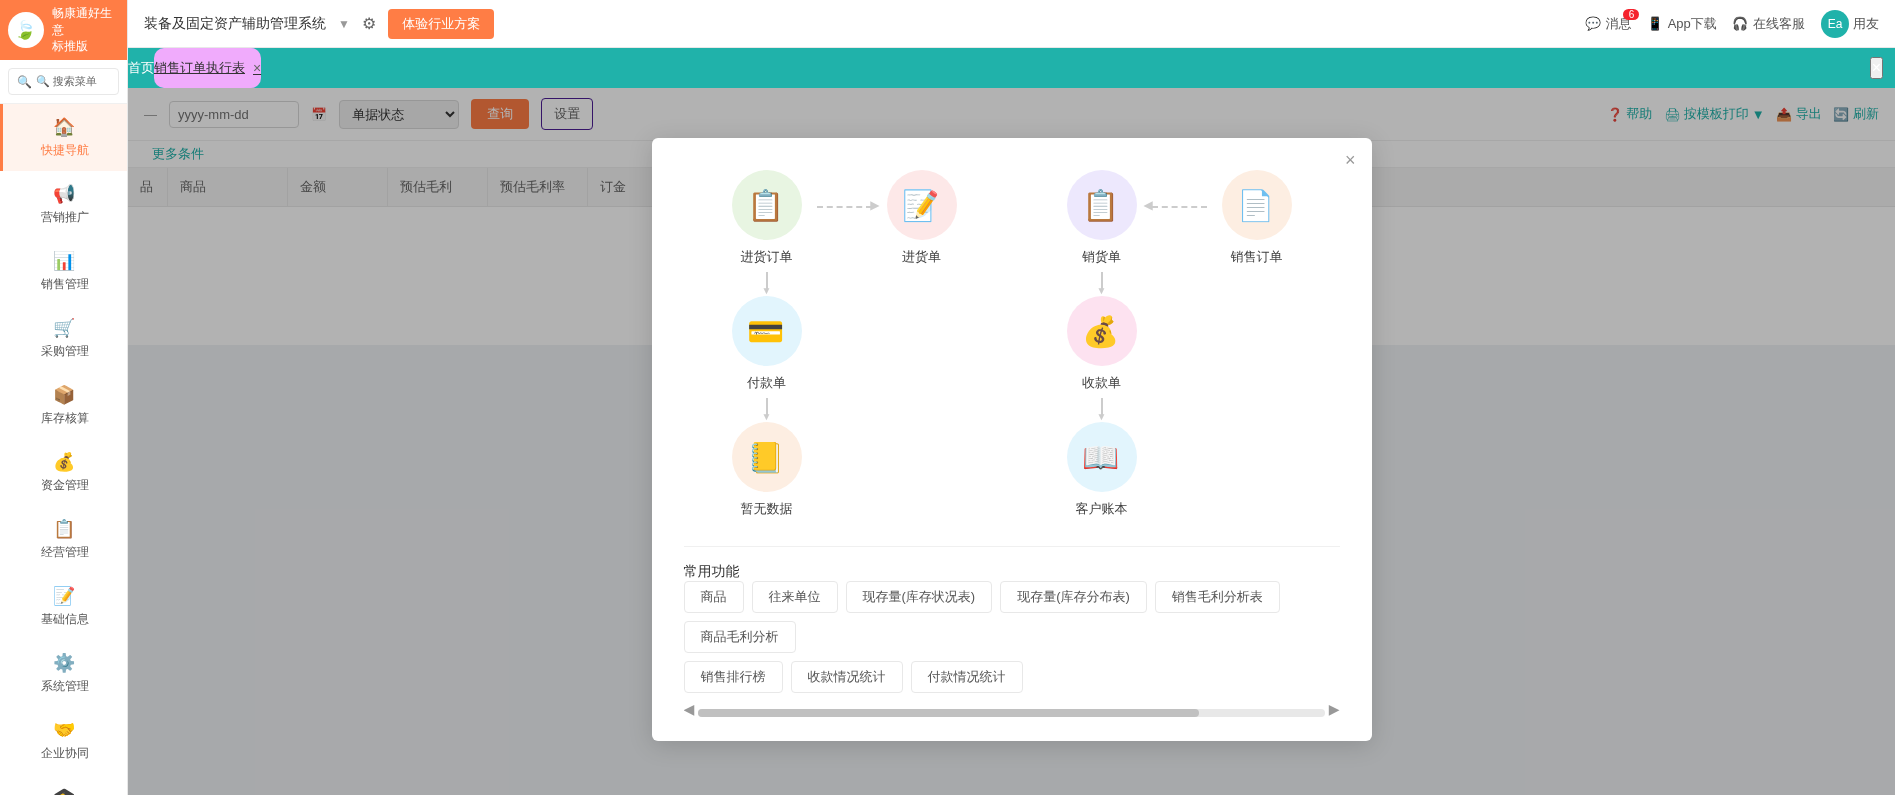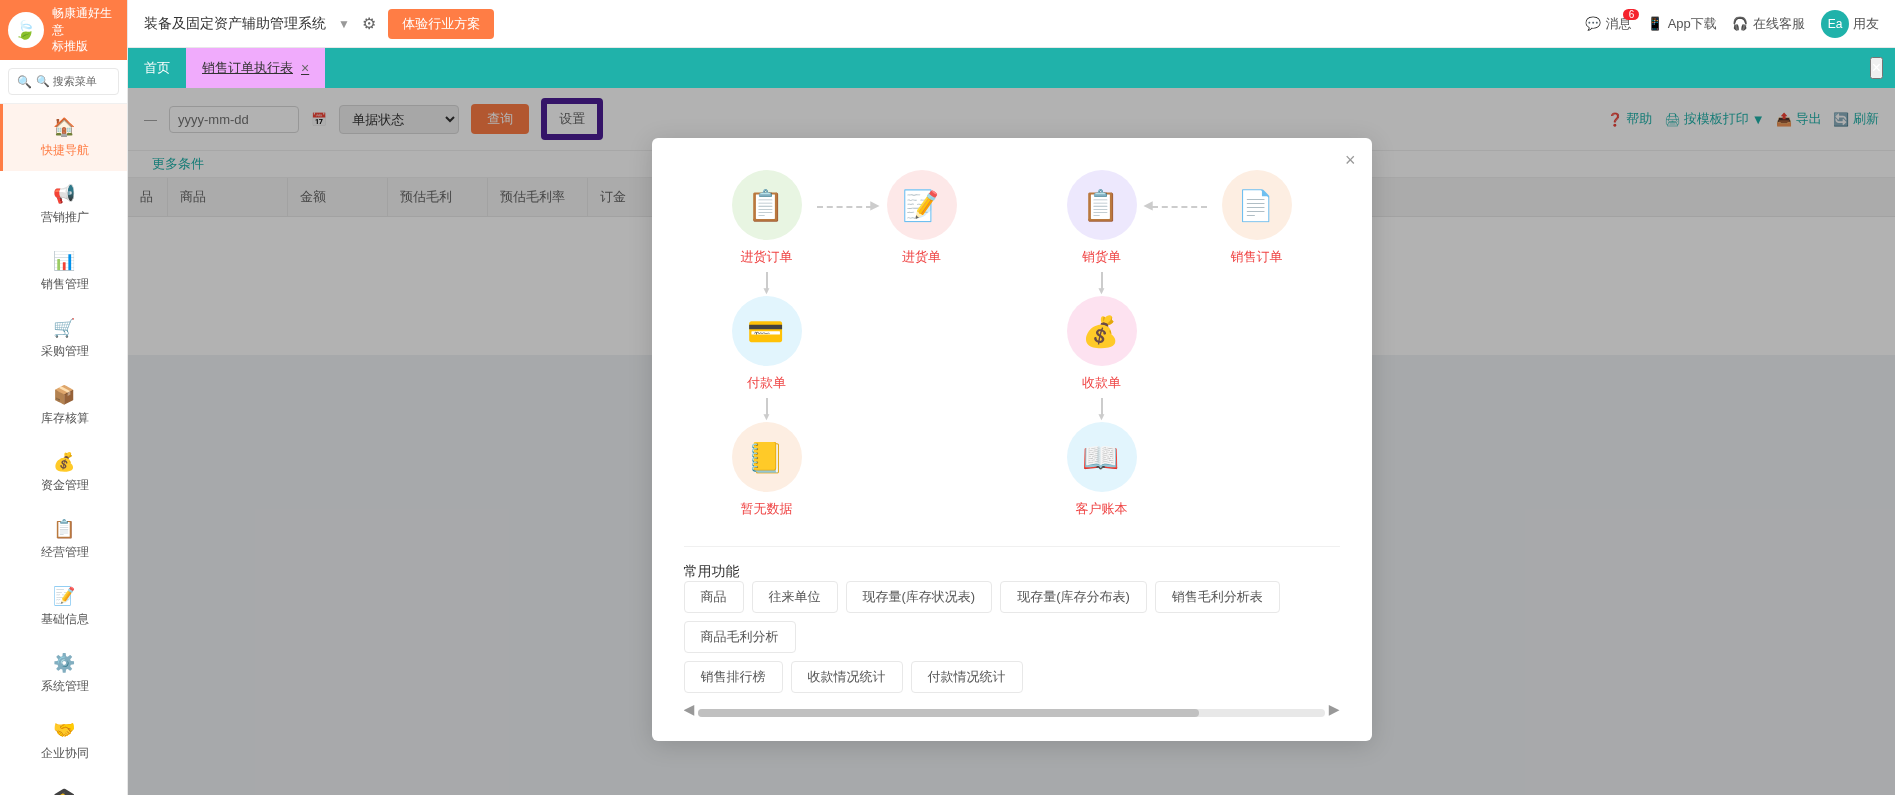--- a/index.html
+++ b/index.html
@@ -29,54 +29,54 @@
     .topbar-dropdown { color: #999; font-size: 12px; cursor: pointer; }
     .topbar-gear { color: #666; cursor: pointer; font-size: 16px; }
     .topbar-btn { background: #ff7d45; color: #fff; border: none; border-radius: 4px; padding: 6px 14px; cursor: pointer; font-size: 13px; }
     .topbar-right { display: flex; align-items: center; gap: 16px; margin-left: auto; }
     .topbar-right-item { display: flex; align-items: center; gap: 4px; color: #555; cursor: pointer; font-size: 13px; position: relative; }
     .badge { background: #f5222d; color: #fff; border-radius: 10px; font-size: 10px; padding: 0 4px; position: absolute; top: -6px; right: -8px; min-width: 16px; text-align: center; }
     .avatar { width: 28px; height: 28px; border-radius: 50%; background: #ccc; display: flex; align-items: center; justify-content: center; color: #fff; font-size: 12px; }
 
     
     .tabs-bar { height: 40px; background: #20b2aa; display: flex; align-items: center; padding: 0 0; flex-shrink: 0; }
-    .tab { padding: 0 16px; height: 40px; display: flex; align-items: center; gap: 6px; cursor: pointer; font-size: 13px; color: rgba(255,255,255,0.8); }
+    .tab { padding: 0 0; height: 40px; display: flex; align-items: center; gap: 6px; cursor: pointer; font-size: 13px; color: rgba(255,255,255,0.8); border-radius: 10px; }
     .tab.active { background: #f0abfc; color: #333; text-decoration: underline; }
     .tab-home { color: #fff; }
     .tab-close-btn { border: none; background: none; cursor: pointer; color: #666; font-size: 14px; margin-left: 2px; }
     .tabs-close-all { margin-left: auto; margin-right: 12px; color: #fff; cursor: pointer; font-size: 16px; }
 
     
     .page-area { flex: 1; background: #f0f2f5; position: relative; overflow: hidden; }
 
     
     .query-bar { background: #fff; padding: 10px 16px; display: flex; align-items: center; gap: 12px; border-bottom: 1px solid #f0f0f0; }
     .query-bar-actions { display: flex; align-items: center; gap: 12px; margin-left: auto; }
     .query-action-btn { background: none; border: none; cursor: pointer; color: #20b2aa; font-size: 13px; display: flex; align-items: center; gap: 3px; }
     .date-input { border: 1px solid #d9d9d9; border-radius: 4px; padding: 5px 8px; font-size: 13px; color: #bbb; width: 130px; }
     .status-select { border: 1px solid #d9d9d9; border-radius: 4px; padding: 5px 8px; font-size: 13px; color: #333; width: 120px; }
     .query-btn { background: #ff7d45; color: #fff; border: none; border-radius: 4px; padding: 6px 16px; cursor: pointer; font-size: 13px; }
-    .set-btn { background: #fff; color: #666; border: 6px solid #4c1d95; border-radius: 4px; padding: 6px 12px; cursor: pointer; font-size: 13px; }
+    .set-btn { background: #fff; color: #666; border: 1px solid #4c1d95; border-radius: 4px; padding: 6px 12px; cursor: pointer; font-size: 13px; }
     .more-conditions { color: #20b2aa; font-size: 13px; cursor: pointer; padding: 4px 8px; }
 
     
     .table-area { background: #fff; margin: 0; overflow: auto; }
     .table-header { display: flex; background: #f5f5f5; border-bottom: 1px solid #e8e8e8; }
     .th { padding: 10px 12px; font-size: 13px; color: #666; border-right: 1px solid #e8e8e8; white-space: nowrap; flex-shrink: 0; }
     .no-data { text-align: center; padding: 60px; color: #999; font-size: 14px; }
 
     
     .overlay { position: absolute; top: 0; left: 0; right: 0; bottom: 0; background: rgba(0,0,0,0.3); z-index: 100; }
 
     
     .modal { position: absolute; top: 50px; left: 50%; transform: translateX(-50%); width: 720px; background: #fff; border-radius: 6px; box-shadow: 0 4px 24px rgba(0,0,0,0.15); z-index: 200; padding: 32px 32px 24px; }
     .modal-close { position: absolute; top: 12px; right: 16px; background: none; border: none; cursor: pointer; font-size: 18px; color: #999; }
     .flow-node { display: flex; flex-direction: column; align-items: center; width: 100px; }
     .flow-circle { width: 70px; height: 70px; border-radius: 50%; display: flex; align-items: center; justify-content: center; font-size: 28px; margin-bottom: 8px; }
-    .flow-label { font-size: 13px; color: #ef4444; text-align: center; }
+    .flow-label { font-size: 13px; color: #404040; text-align: center; }
 
     
     .circle-green { background: #e8f5e2; }
     .circle-red { background: #fde8e8; }
     .circle-purple { background: #ede8fd; }
     .circle-orange { background: #fdeee2; }
     .circle-teal { background: #e2f5fd; }
     .circle-pink { background: #fde2f0; }
 
     

